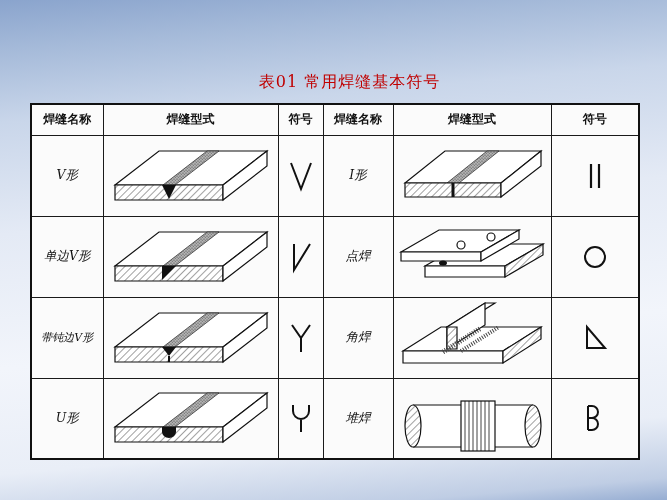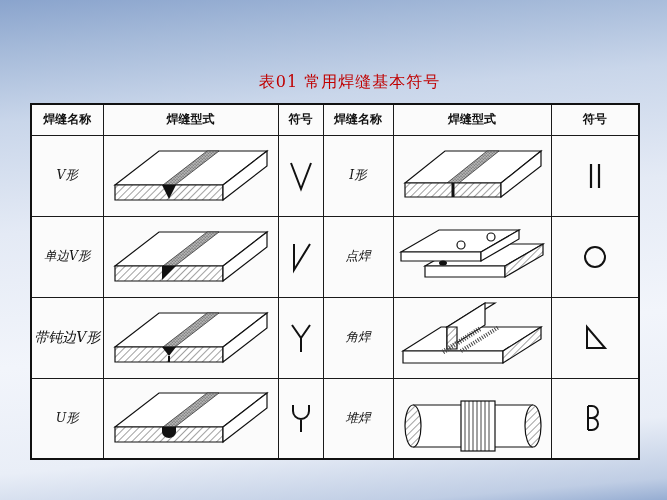--- a/index.html
+++ b/index.html
@@ -24,21 +24,21 @@
     border-collapse:collapse; table-layout:fixed;
     background:#fbfbfb; border:2px solid #111;
   }
   table.weld td, table.weld th {
     border:1px solid #1a1a1a; text-align:center; vertical-align:middle;
     padding:0; color:#111; overflow:hidden;
   }
   table.weld th { height:31px; font-size:12px; font-weight:bold; }
   tr.r { height:81px; }
   td.name { font-size:12.5px; white-space:nowrap;font-style:italic; }
-  td.name.name-sm { font-size:14px;margin-left:20px; }
+  td.name.name-sm { font-size:11px;margin-left:20px; }
   td.draw svg, td.sym svg { display:block; margin:0 auto; }
 </style>
 </head>
 <body>
 
 <svg width="0" height="0" style="position:absolute" aria-hidden="true">
   <defs>
     <pattern id="hatch" width="5" height="5" patternUnits="userSpaceOnUse" patternTransform="rotate(45)">
       <rect width="5" height="5" fill="#ffffff"></rect>
       <line x1="0" y1="0" x2="0" y2="5" stroke="#444" stroke-width="1"></line>

